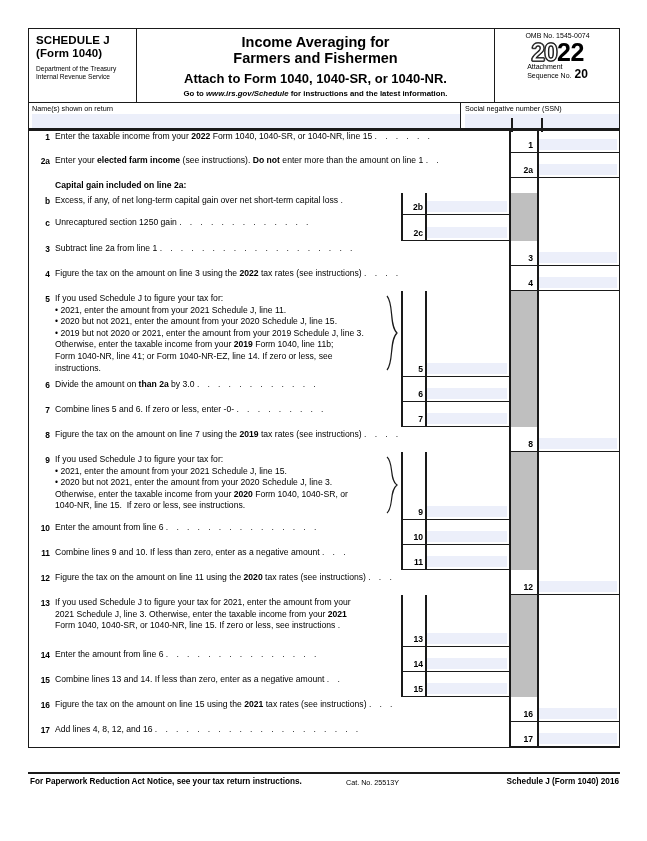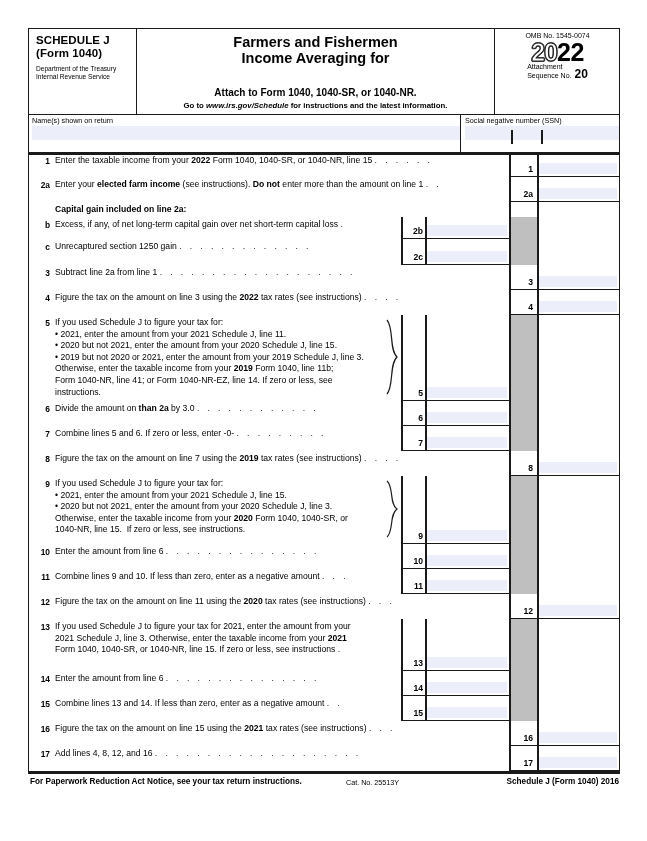--- a/index.html
+++ b/index.html
@@ -34,21 +34,21 @@
   .sched-title { font-size:11.5px; font-weight:bold; line-height:12.5px; letter-spacing:.1px; }
   .dept { margin-top:6px; font-size:6.6px; line-height:8px; }
 
   .hdr-mid {
     flex:1 1 auto;
     padding:6px 4px 4px 4px;
     text-align:center;
     border-right:1.5px solid #1a1a1a;
   }
   .main-title { font-size:14.5px; font-weight:bold; line-height:15.5px; }
-  .attach-line { margin-top:21px; font-size:10px; font-weight:bold; }
+  .attach-line { margin-top:5px; font-size:13px; font-weight:bold; }
   .goto-line { margin-top:3px; font-size:7.8px; font-weight:bold; }
   .goto-line .u { font-style:italic; }
 
   .hdr-right {
     width:124px; flex:0 0 124px;
     padding:3px 5px 2px 6px;
     text-align:center;
     position:relative;
   }
   .omb { font-size:7px; text-align:center; }
@@ -71,21 +71,21 @@
     gap:3px;
   }
   .att-lbl { font-size:7px; line-height:8.5px; text-align:left; }
   .att-no { font-size:12px; font-weight:bold; line-height:11px; }
 
   
   .namerow { display:flex; border-bottom:1.5px solid #1a1a1a; }
   .name-cell {
     flex:1 1 auto;
     border-right:1.5px solid #1a1a1a;
-    padding:1px 0 12px 3px;
+    padding:1px 0 0 3px;
   }
   .ssn-cell { width:158px; flex:0 0 158px; padding:1px 0 0 4px; position:relative; }
   .cap { font-size:7.2px; line-height:9px; }
   .name-fill { height:14px; background:#eceffa; margin-top:1px; }
   .ssn-fill  { height:14px; background:#eceffa; margin-top:1px; position:relative; }
   .ssn-tick { position:absolute; top:4px; width:1.5px; height:14px; background:#1a1a1a; }
 
   
   .body { position:relative; }
 
@@ -147,22 +147,22 @@
           <div>(Form 1040)</div>
         </div>
         <div class="dept">
           <div>Department of the Treasury</div>
           <div>Internal Revenue Service</div>
         </div>
       </div>
 
       <div class="hdr-mid">
         <div class="main-title">
+          <div>Income Averaging for</div>
           <div>Farmers and Fishermen</div>
-          <div>Income Averaging for</div>
         </div>
         <div class="attach-line">Attach to Form 1040, 1040-SR, or 1040-NR.</div>
         <div class="goto-line"><span>Go to </span><span class="u bold">www.irs.gov/Schedule</span><span> for instructions and the latest information.</span></div>
       </div>
 
       <div class="hdr-right">
         <div class="omb">OMB No. 1545-0074</div>
         <div class="yearwrap">
           <span class="yr-out">20</span>
             <span class="yr-in">22</span>

